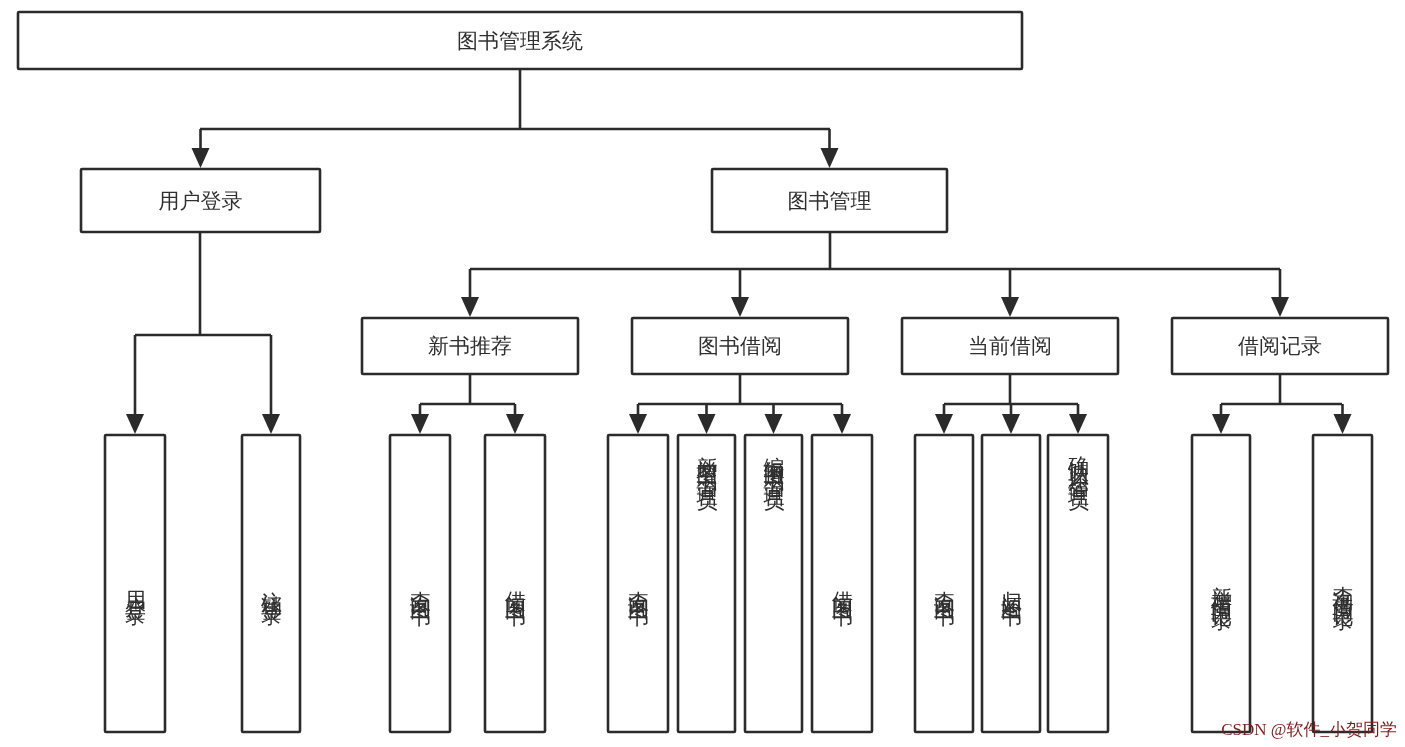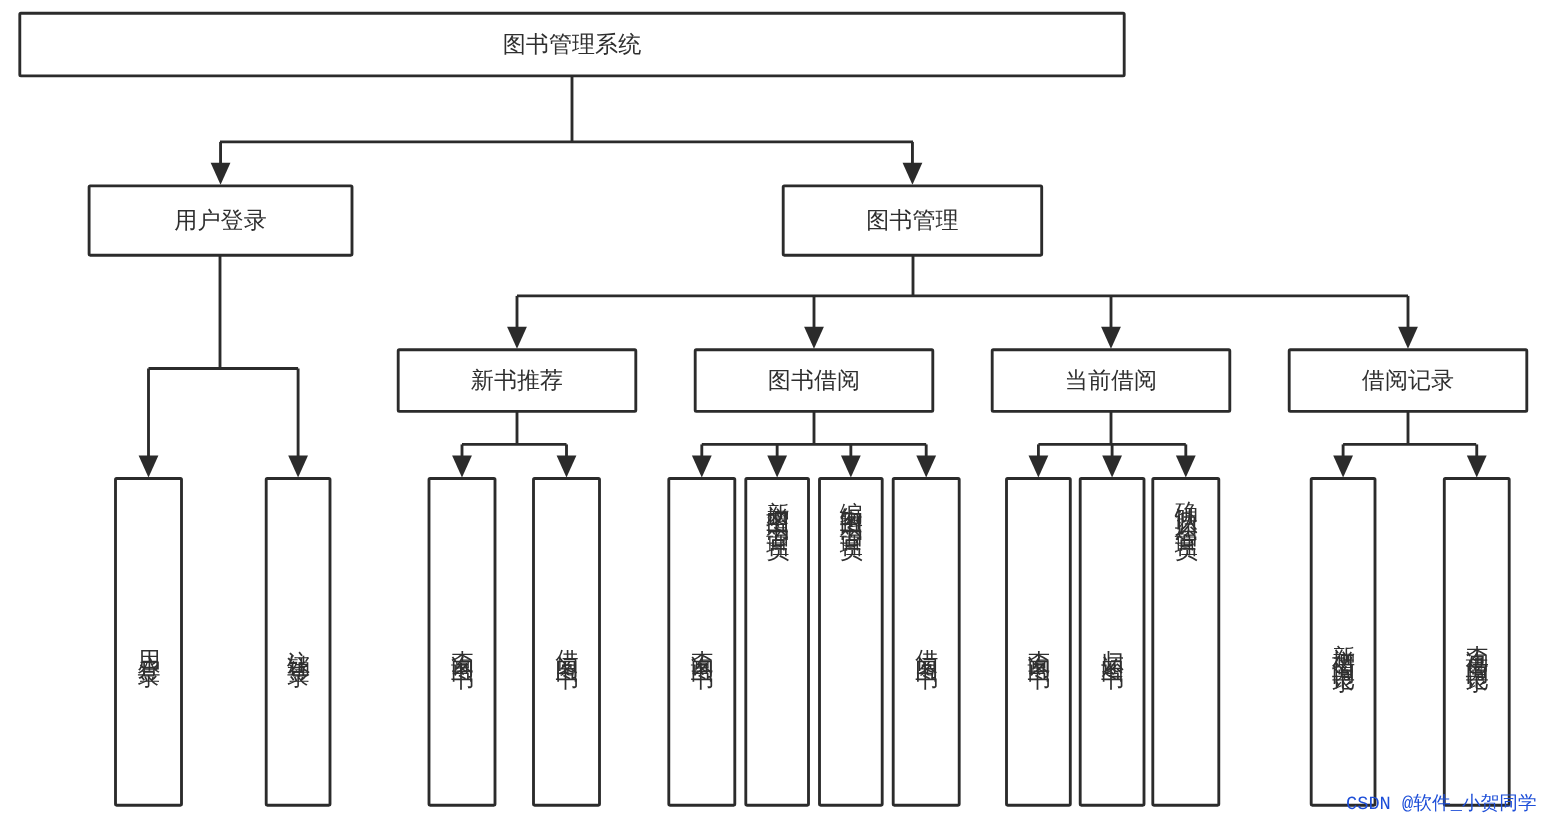--- a/index.html
+++ b/index.html
@@ -67,23 +67,23 @@
   }
   .vlabel.align-top {
     justify-content: flex-start;
     padding-top: 4px;
     box-sizing: border-box;
   }
   .watermark {
     position: absolute;
     right: 8px;
     bottom: 6px;
-    font-family: Liberation Mono, monospace;
+    font-family: Liberation Serif, serif;
     font-size: 17px;
-    color: #1d4ed8;
+    color: #7f1d1d;
     white-space: nowrap;
     user-select: none;
   }
 </style>
 </head>
 <body>
 
 <div id="diagram-root">
 
   <svg class="diagram-canvas" viewBox="0 0 1405 747">

